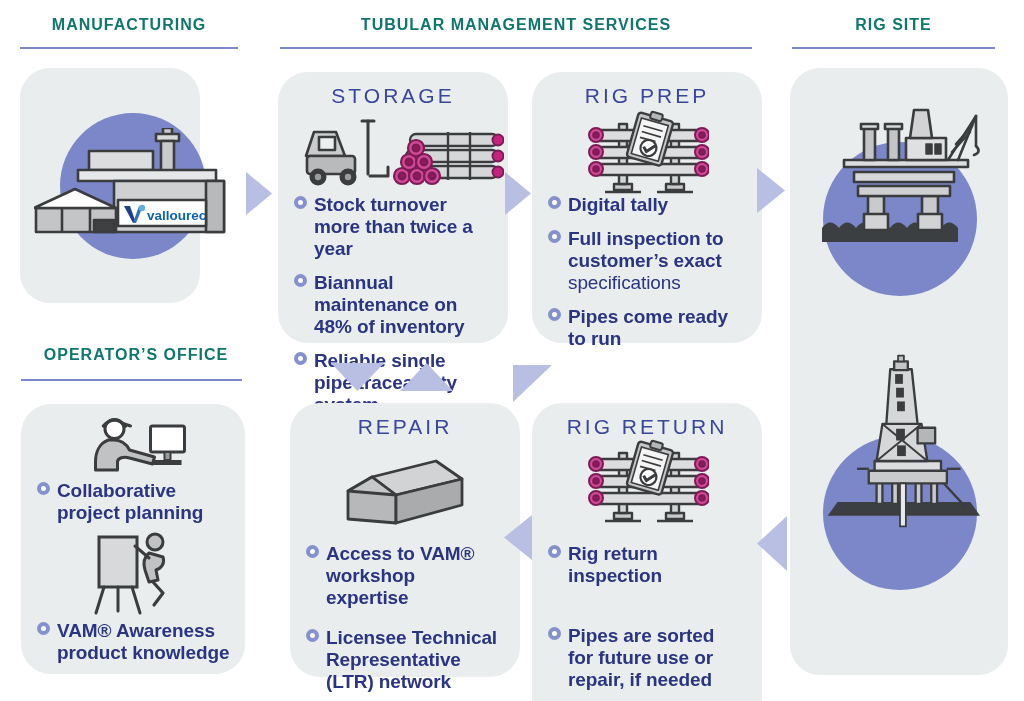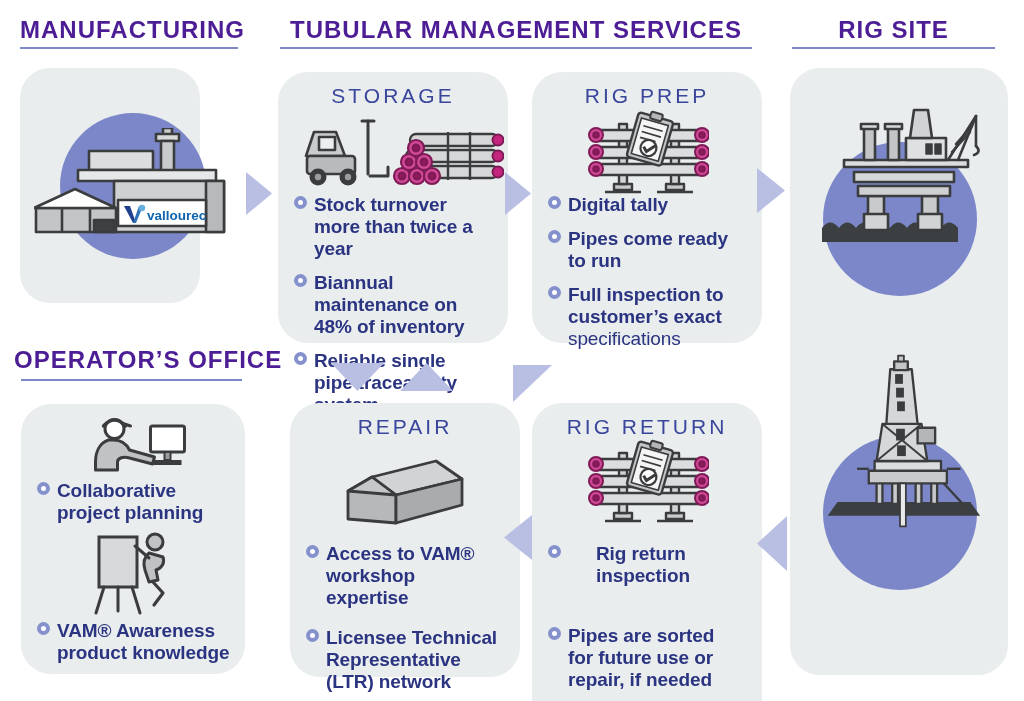--- a/index.html
+++ b/index.html
@@ -1,19 +1,19 @@
 <!DOCTYPE html>
 <html><head>
 <meta charset="utf-8">
 <style>
   html,body{margin:0;padding:0;background:#fff;}
   .stage{position:relative;width:1024px;height:701px;background:#ffffff;overflow:hidden;
          font-family:"Liberation Sans", sans-serif;}
-  .hdr{position:absolute;text-align:center;font-weight:bold;font-size:24px;letter-spacing:1px;
-       color:#4c1d95;white-space:nowrap;}
+  .hdr{position:absolute;text-align:center;font-weight:bold;font-size:16px;letter-spacing:1px;
+       color:#0f766e;white-space:nowrap;}
   .hrule{position:absolute;height:2px;background:#7d88cb;}
   .card{position:absolute;background:#e9edee;border-radius:30px;}
   .circle{position:absolute;border-radius:50%;background:#7b87c9;}
   .ctitle{position:absolute;top:12px;left:0;right:0;text-align:center;font-size:21px;
           letter-spacing:3px;color:#3a469c;font-weight:400;white-space:nowrap;}
   .bullets{position:absolute;left:16px;right:6px;}
   .bitem{display:flex;gap:7px;align-items:flex-start;margin-bottom:12px;}
   .bmark{flex:0 0 auto;width:13px;height:13px;border-radius:50%;border:4px solid #8591cc;
          background:#fff;box-sizing:border-box;margin-top:2px;}
   .btext{font-weight:bold;font-size:19px;line-height:1.16;color:#2b3481;
@@ -173,25 +173,25 @@
         <path d="M14,32 l4,4 l7,-8" fill="none" stroke-width="3"></path>
       </g>
     </svg>
     <div class="bullets" style="top:122px;">
       <div class="bitem">
         <span class="bmark"></span>
         <span class="btext">Digital tally</span>
       </div>
       <div class="bitem">
         <span class="bmark"></span>
+        <span class="btext"><span>Full inspection to customer’s exact</span><span class="reg"> specifications</span></span>
+      </div>
+      <div class="bitem">
+        <span class="bmark"></span>
         <span class="btext">Pipes come ready to run</span>
-      </div>
-      <div class="bitem">
-        <span class="bmark"></span>
-        <span class="btext"><span>Full inspection to customer’s exact</span><span class="reg"> specifications</span></span>
       </div>
     </div>
   </div>
 
   <div class="card" style="left:290px;top:403px;width:230px;height:274px;">
     <div class="ctitle">REPAIR</div>
     <svg style="left:50px;top:42px;" width="128" height="88" viewBox="0 0 128 88">
       <g stroke="#3b3c3e" stroke-width="2.8" stroke-linejoin="round">
         <polygon points="8,46 32,32 56,50 56,78 8,74" fill="#b7b8ba"></polygon>
         <polygon points="32,32 96,16 122,34 56,50" fill="#d2d3d4"></polygon>
@@ -246,21 +246,21 @@
         <line x1="8" y1="12" x2="28" y2="12" stroke-width="1.8"></line>
         <line x1="8" y1="18" x2="28" y2="18" stroke-width="1.8"></line>
         <line x1="8" y1="24" x2="24" y2="24" stroke-width="1.8"></line>
         <circle cx="19" cy="32" r="8" fill="#ffffff" stroke-width="2.2"></circle>
         <path d="M14,32 l4,4 l7,-8" fill="none" stroke-width="3"></path>
       </g>
     </svg>
     <div class="bullets" style="top:140px;">
       <div class="bitem" style="margin-bottom:38px;">
         <span class="bmark"></span>
-        <span class="btext" style="max-width:186px;margin-left:28px;">Rig return inspection</span>
+        <span class="btext" style="max-width:186px;">Rig return inspection</span>
       </div>
       <div class="bitem">
         <span class="bmark"></span>
         <span class="btext">Pipes are sorted for future use or repair, if needed</span>
       </div>
     </div>
   </div>
 
   <div class="card op" style="left:21px;top:404px;width:224px;height:270px;">
     <svg style="left:58px;top:10px;" width="118" height="62" viewBox="0 0 115 62">

